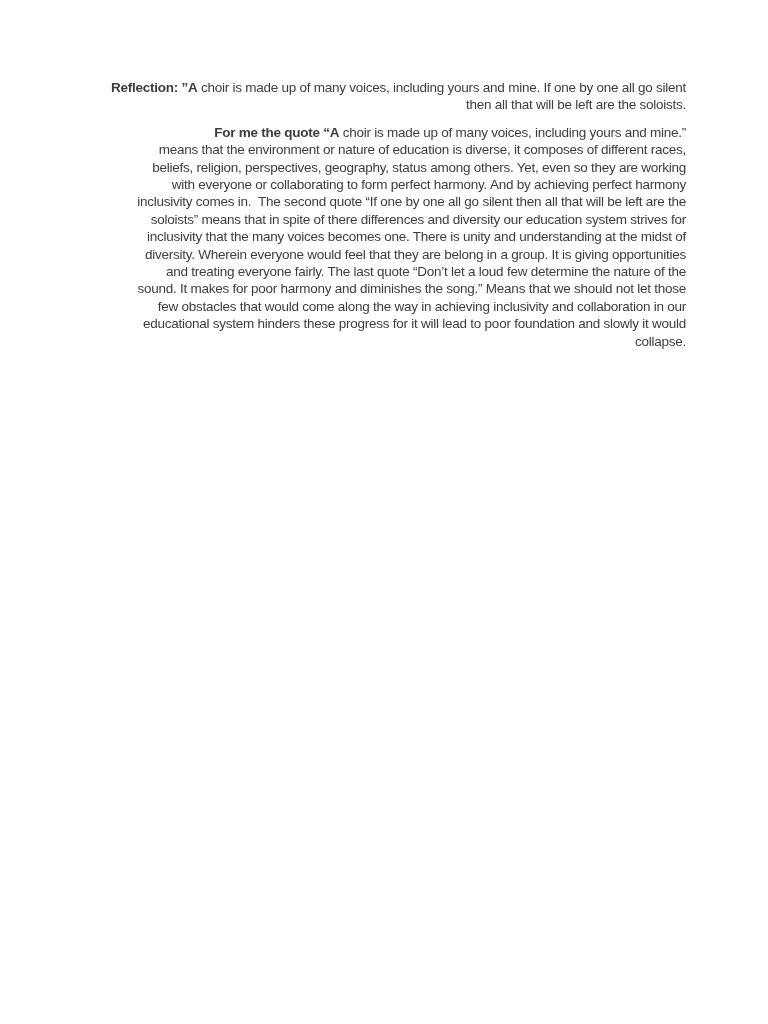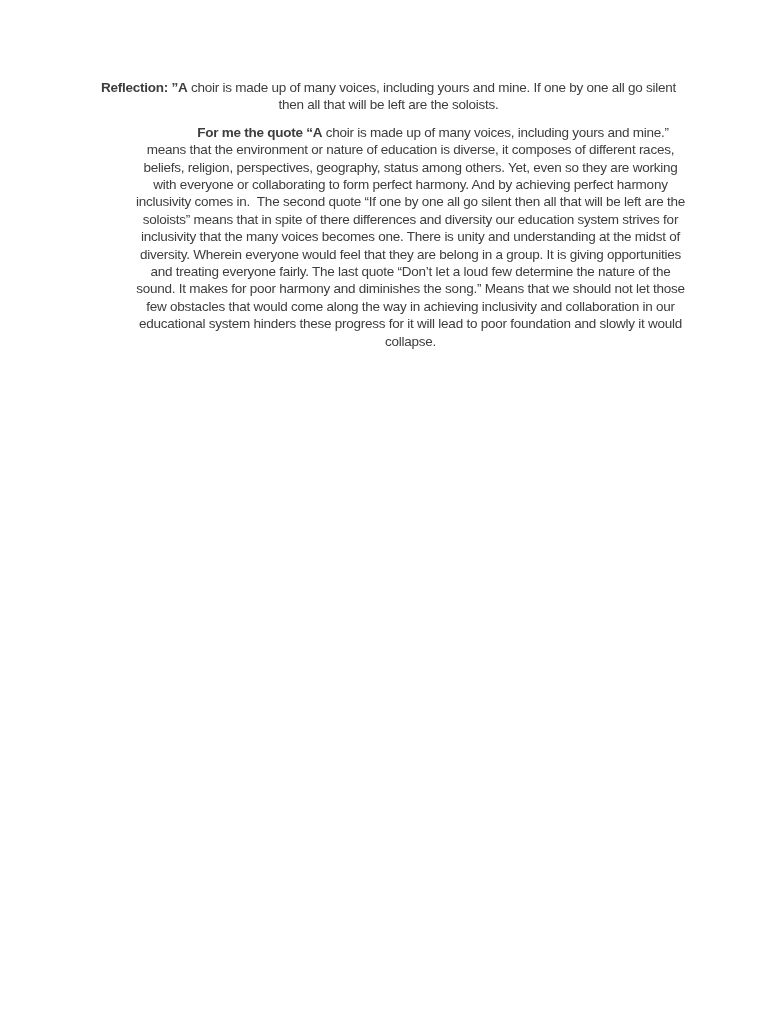--- a/index.html
+++ b/index.html
@@ -16,21 +16,21 @@
     padding: 79px 82px 0 91px;
     overflow: hidden;
   }
   .par {
     font-family: "Liberation Sans", sans-serif;
     font-size: 13.5px;
     line-height: 17.4px;
     letter-spacing: -0.25px;
     color: #3d3d3d;
     margin: 0 0 10px 0;
-    text-align: center;
+    text-align: right;
     white-space: pre-wrap;
   }
   .par .b {
     font-weight: bold;
   }
   .par.body-par {
     margin-top: 7px;
     text-indent: 45px;
     margin-left: 44px;
   }

